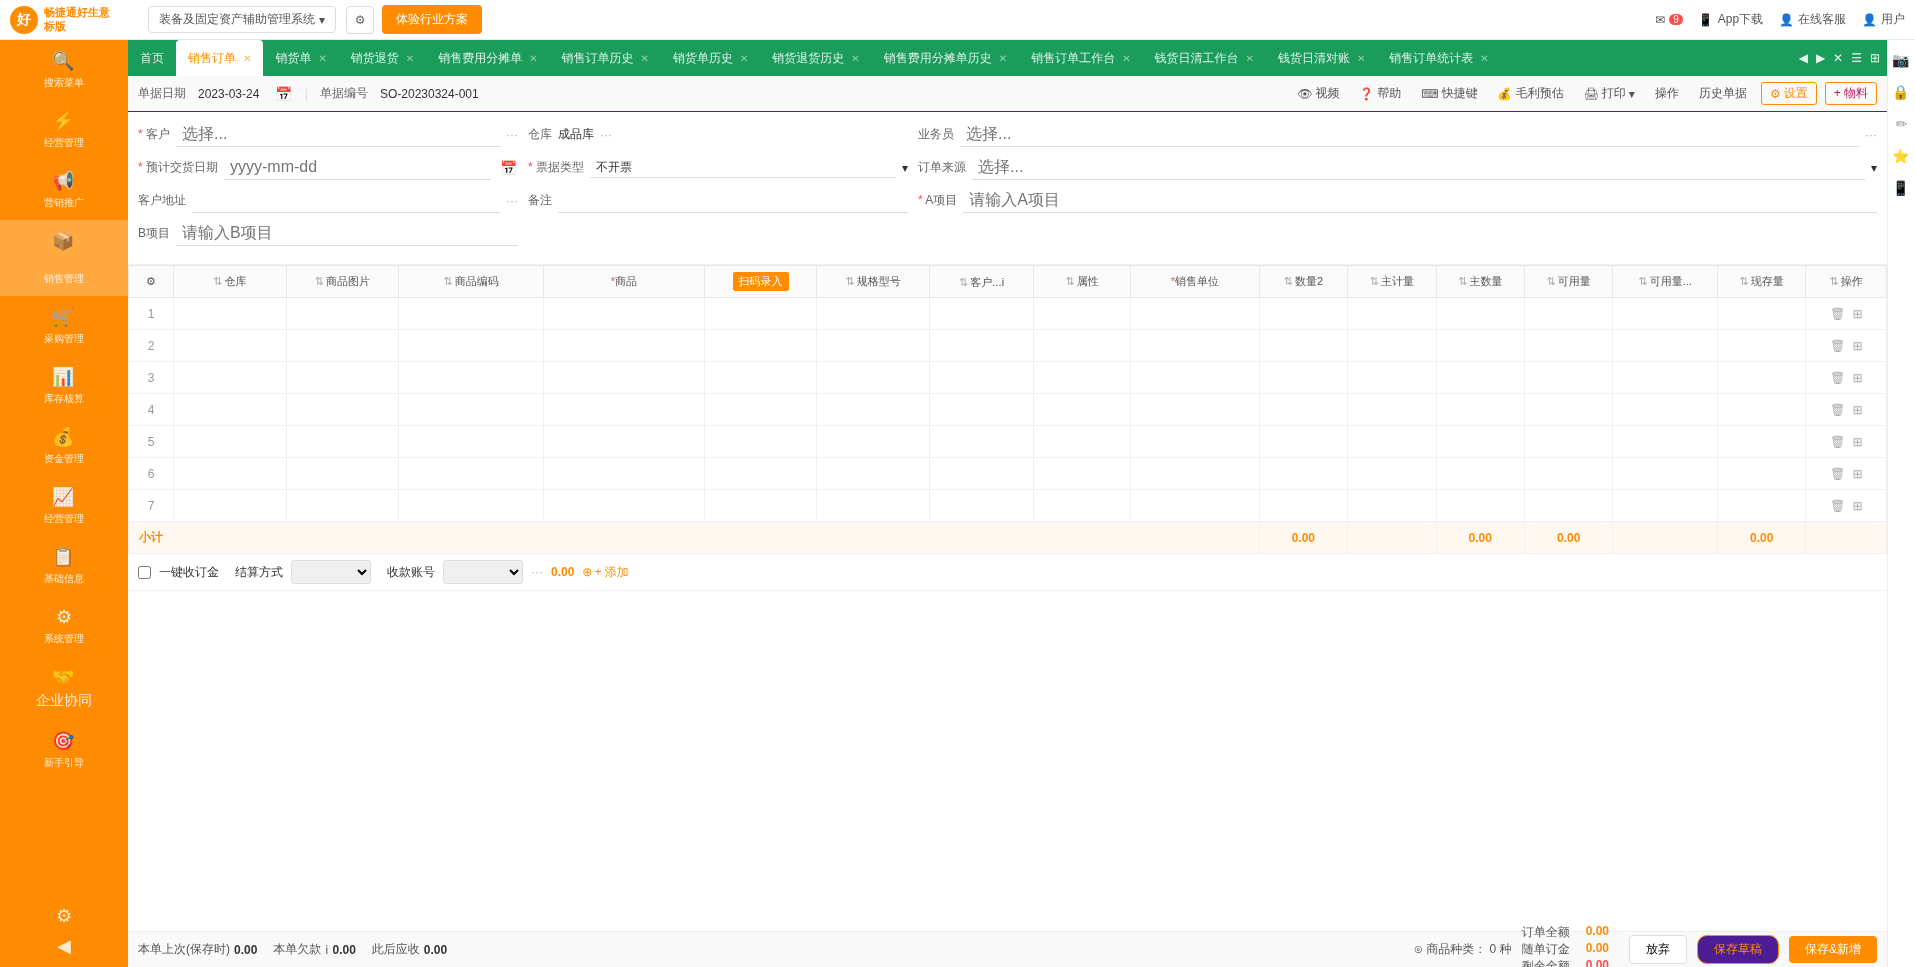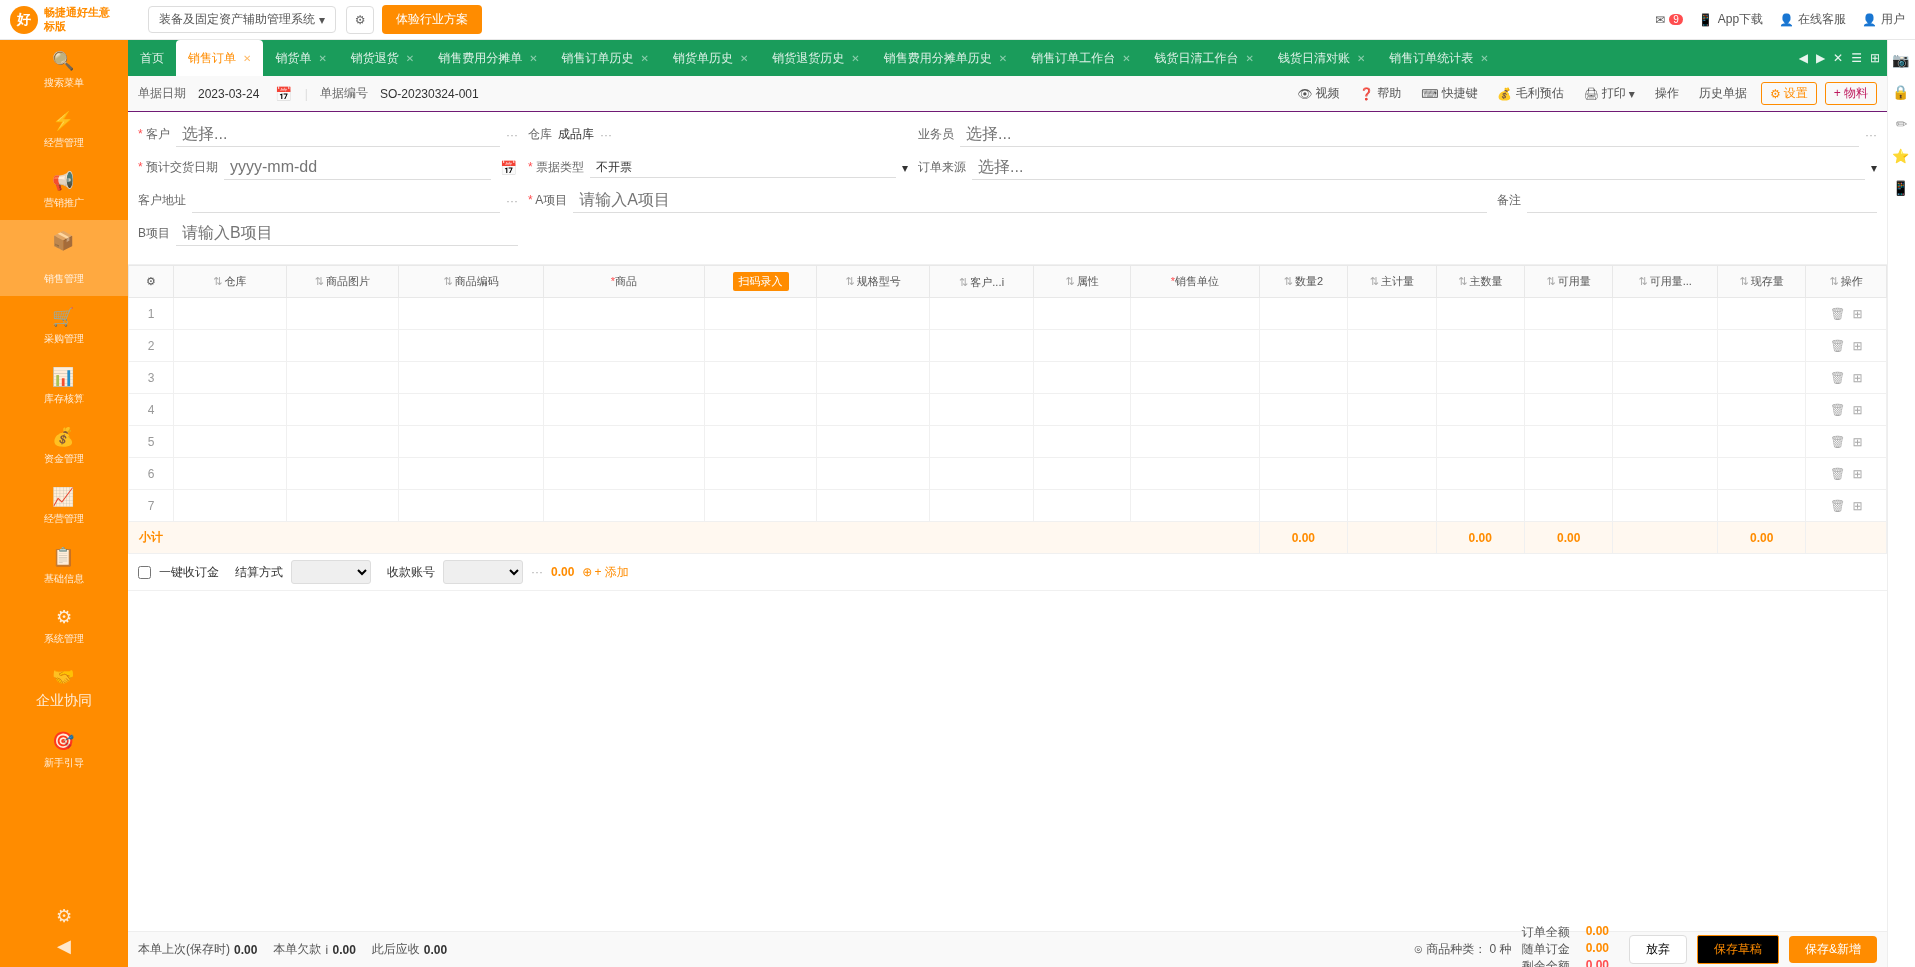--- a/index.html
+++ b/index.html
@@ -71,21 +71,21 @@
     
     .summary-row td { background: #fff8f0; color: #ff8c00; font-weight: bold; }
 
     
     .bottom-bar { height: 36px; background: #f9f9f9; border-top: 1px solid #eee; display: flex; align-items: center; padding: 0 10px; font-size: 12px; gap: 16px; flex-shrink: 0; }
     .bottom-summary { display: flex; align-items: center; gap: 16px; }
     .bottom-summary-item { display: flex; align-items: center; gap: 4px; color: #555; }
     .bottom-summary-value { color: #333; font-weight: bold; }
     .bottom-right { margin-left: auto; display: flex; align-items: center; gap: 10px; }
     .btn-abandon { padding: 5px 16px; border: 1px solid #ddd; background: #fff; border-radius: 4px; cursor: pointer; font-size: 12px; }
-    .btn-save-draft { padding: 5px 16px; border: 1px solid #ff8c00; background: #000000; color: #ff8c00; border-radius: 2px; cursor: pointer; font-size: 12px; font-family: Liberation Serif, serif; }
+    .btn-save-draft { padding: 5px 16px; border: 1px solid #ff8c00; background: #4c1d95; color: #ff8c00; border-radius: 10px; cursor: pointer; font-size: 12px; font-family: Liberation Serif, serif; }
     .btn-save-new { padding: 5px 16px; background: #ff8c00; color: white; border: none; border-radius: 4px; cursor: pointer; font-size: 12px; }
 
     
     .right-panel { width: 28px; background: #fff; border-left: 1px solid #eee; display: flex; flex-direction: column; align-items: center; padding: 8px 0; gap: 8px; flex-shrink: 0; }
     .right-panel-icon { width: 24px; height: 24px; display: flex; align-items: center; justify-content: center; color: #999; cursor: pointer; font-size: 14px; border-radius: 3px; }
 
     
     .payment-row { display: flex; align-items: center; gap: 8px; padding: 6px 10px; border-bottom: 1px solid #f0f0f0; font-size: 12px; }
     .payment-checkbox { cursor: pointer; }
     .payment-select { border: 1px solid #ddd; padding: 3px 6px; font-size: 12px; border-radius: 3px; min-width: 80px; }
@@ -371,27 +371,27 @@
                 <input class="form-input" placeholder="选择..." style="">
                 <span>▾</span>
               </div>
             </div>
             <div class="form-row">
               <div class="form-field" style="max-width: 380px;">
                 <span class="form-label">客户地址</span>
                 <input class="form-input" placeholder="" style="">
                 <span class="form-dots">···</span>
               </div>
+              <div class="form-field" style="max-width: 380px;">
+                <span class="form-label">备注</span>
+                <input class="form-input" placeholder="" style="width: 300px;">
+              </div>
               <div class="form-field">
                 <span class="form-label required">A项目</span>
                 <input class="form-input" placeholder="请输入A项目" style="">
-              </div>
-              <div class="form-field" style="max-width: 380px;">
-                <span class="form-label">备注</span>
-                <input class="form-input" placeholder="" style="width: 300px;">
               </div>
             </div>
             <div class="form-row">
               <div class="form-field" style="max-width: 380px;">
                 <span class="form-label">B项目</span>
                 <input class="form-input" placeholder="请输入B项目" style="">
               </div>
             </div>
           </div>
 

